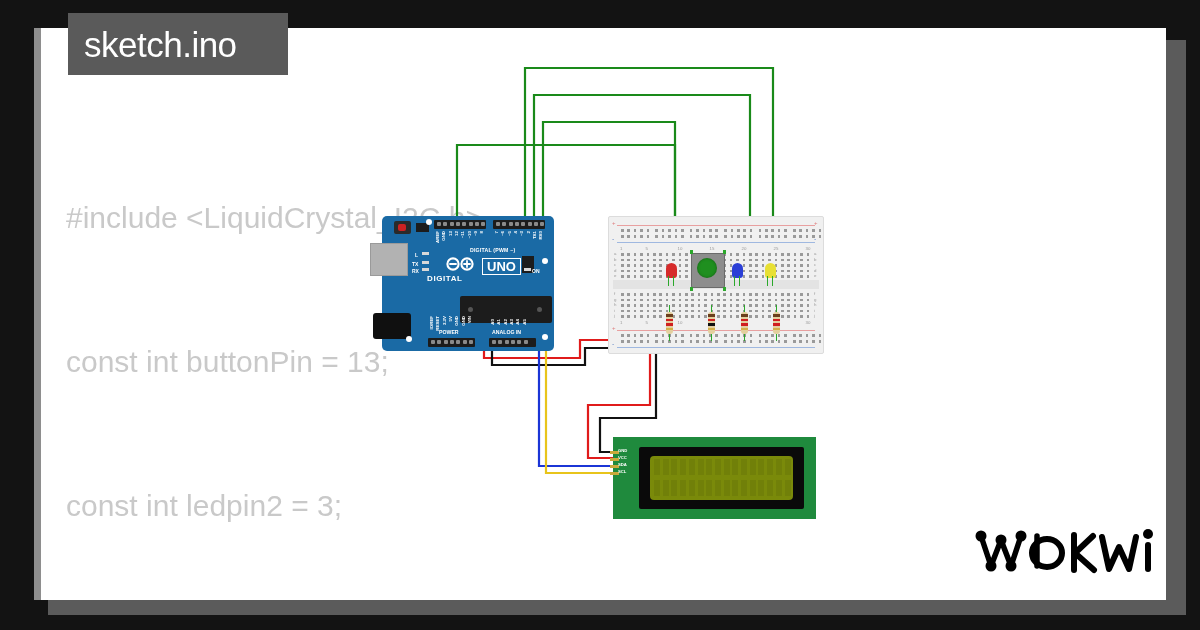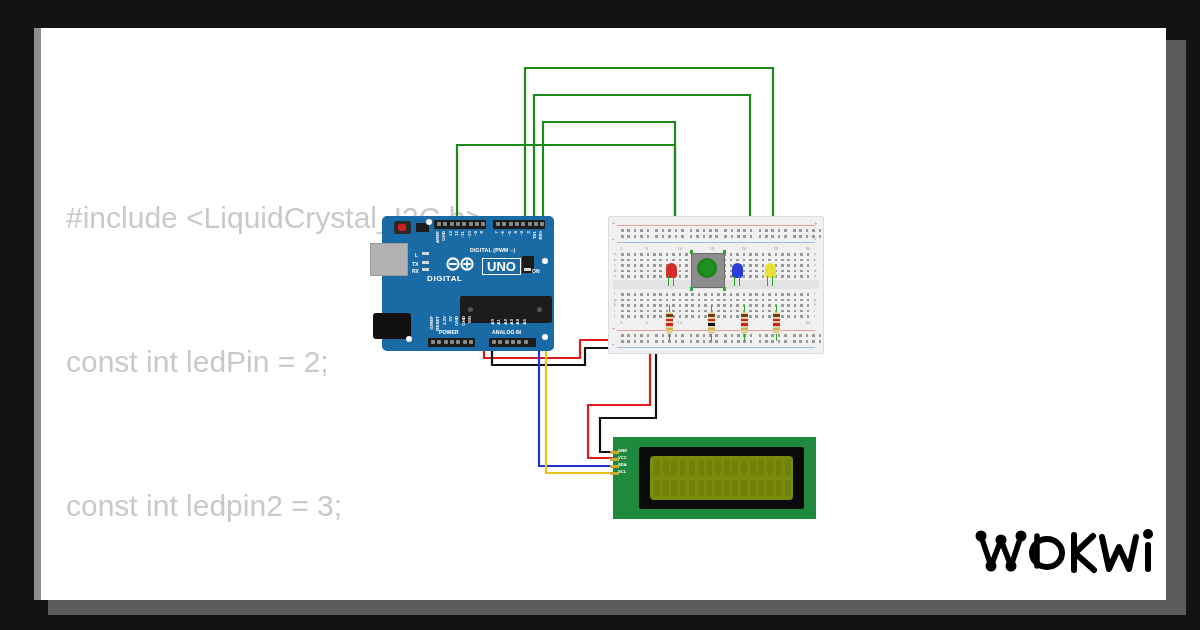--- a/index.html
+++ b/index.html
@@ -114,24 +114,27 @@
 </head>
 <body>
 
 <div id="stage">
 
   <div class="shadow-bar" id="shadow-right"></div>
   <div class="shadow-bar" id="shadow-bottom"></div>
   <div id="gutter"></div>
   <div id="panel"></div>
 
+  <div id="tab">
+    <span id="tab-label">sketch.ino</span>
+  </div>
 
   <div id="code">
     <span class="ln">#include &lt;LiquidCrystal_I2C.h&gt;</span>
-    <span class="ln">const int ledPin = 2;</span>
+    <span class="ln">const int buttonPin = 13;</span>
     <span class="ln">const int ledpin2 = 3;</span>
     
     
     
     
     
     
   </div>
 
   <div id="schematic">

